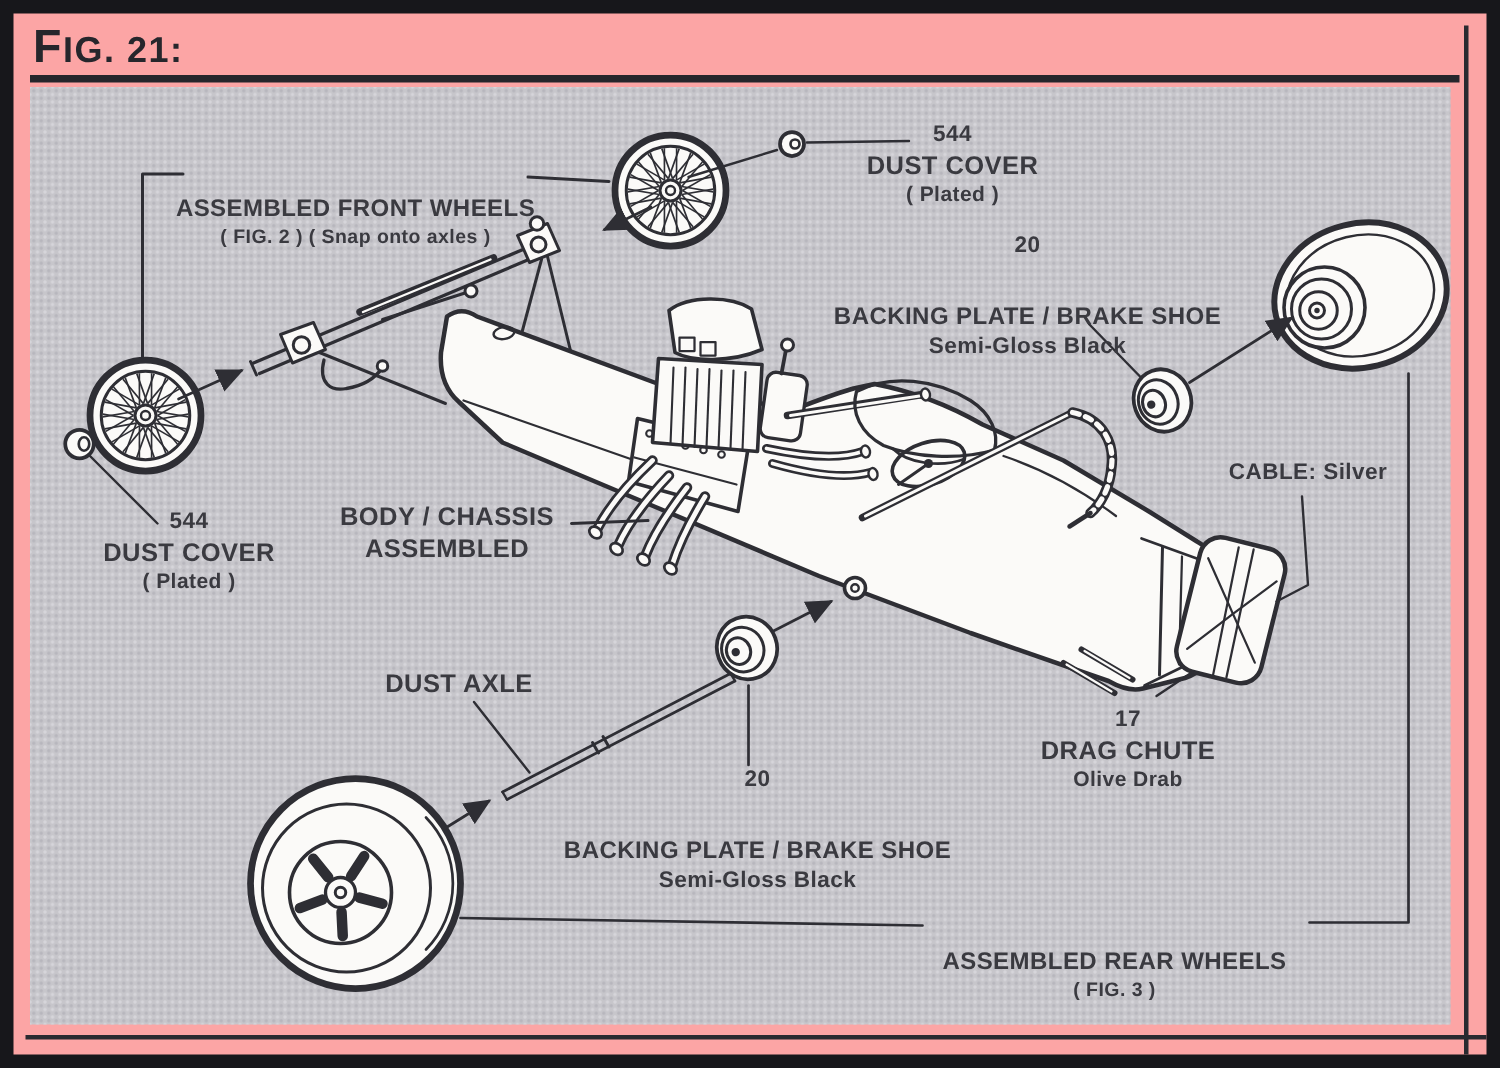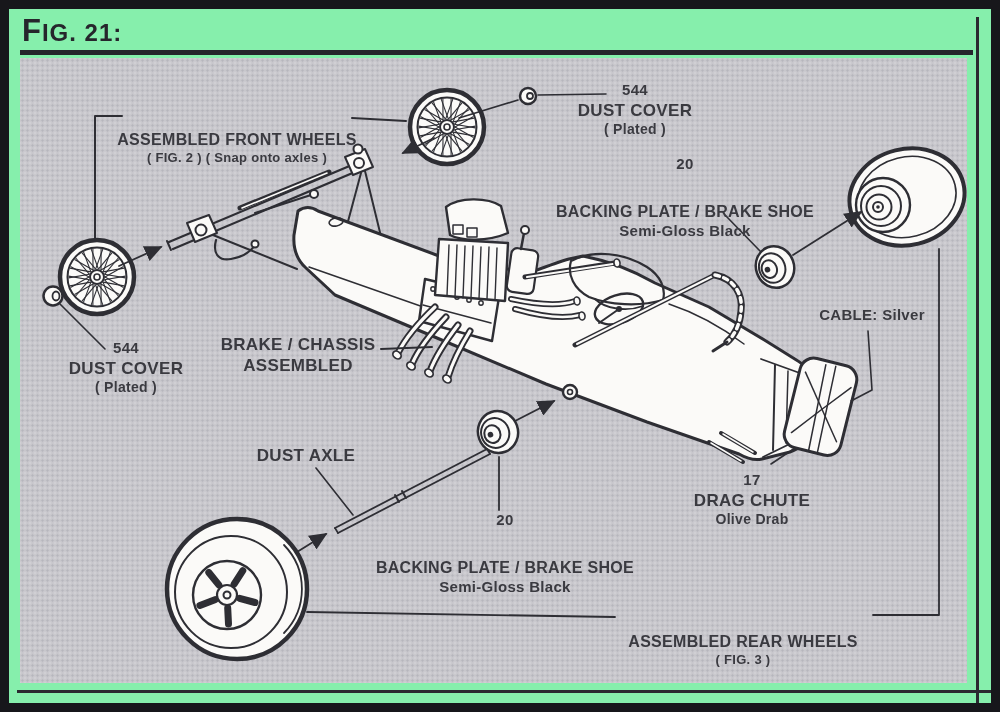--- a/index.html
+++ b/index.html
@@ -1,20 +1,20 @@
 <!DOCTYPE html>
 <html><head>
 <meta charset="utf-8">
 <style>
   html,body{margin:0;padding:0;background:#9a9aa0;}
   .page{
     position:relative;
     width:1000px;height:712px;
     box-sizing:border-box;
-    background:#86efac;
+    background:#fca5a5;
     border:9px solid #17171b;
     overflow:hidden;
     font-family:"Liberation Sans", sans-serif;
   }
   .fig-title{
     position:absolute;left:13px;top:4px;
     font-weight:bold;color:#26262c;
     font-size:24px;letter-spacing:1px;
   }
   .fig-title::first-letter{font-size:31px;}
@@ -356,21 +356,21 @@
     <div class="t15">Semi-Gloss Black</div>
   </div>
 
   <div class="lbl" style="left:117px;top:330px;">
     <div class="t15">544</div>
     <div class="t17">DUST COVER</div>
     <div class="t14">( Plated )</div>
   </div>
 
   <div class="lbl" style="left:289px;top:325px;">
-    <div class="t17">BRAKE / CHASSIS</div>
+    <div class="t17">BODY / CHASSIS</div>
     <div class="t17">ASSEMBLED</div>
   </div>
 
   <div class="lbl" style="left:863px;top:297px;">
     <div class="t15">CABLE: Silver</div>
   </div>
 
   <div class="lbl" style="left:743px;top:442px;margin-top:20px;">
     <div class="t15">17</div>
     <div class="t17">DRAG CHUTE</div>

